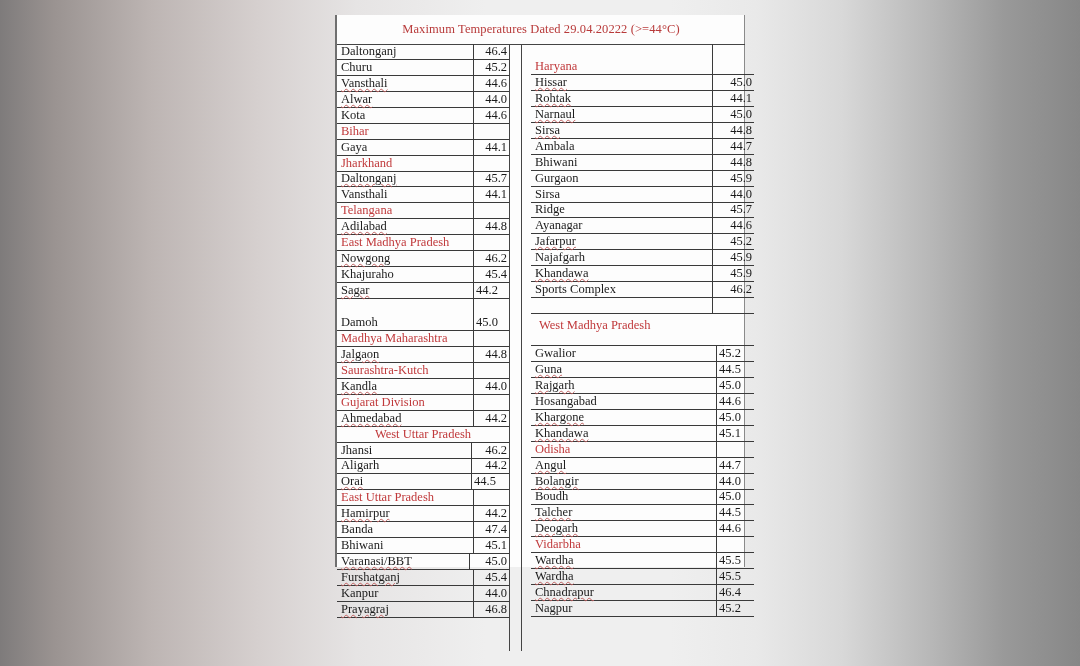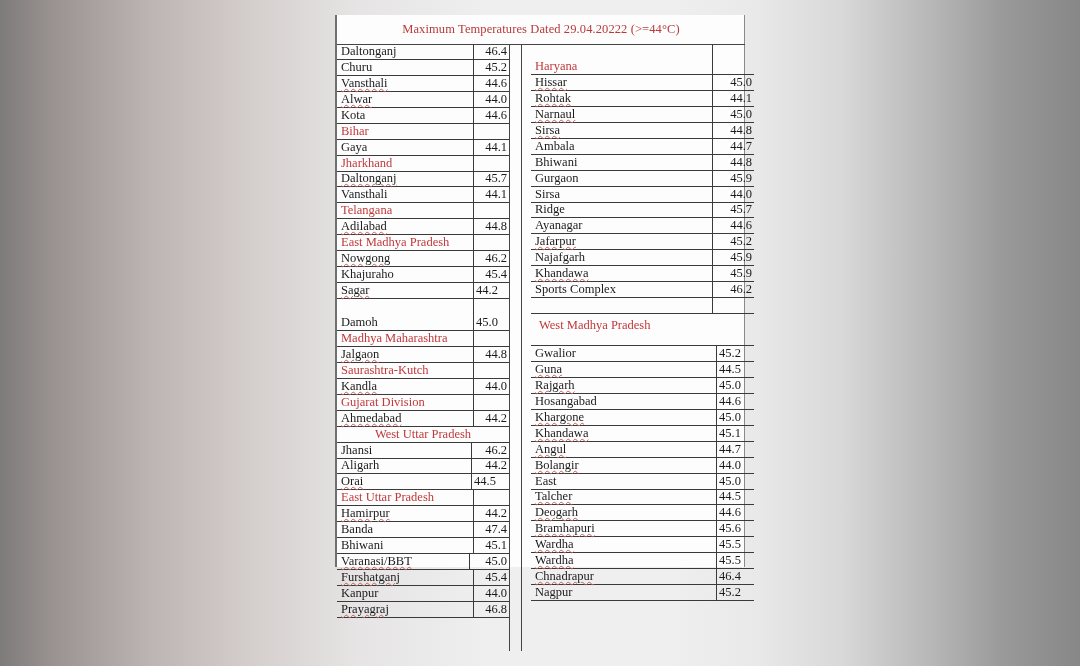--- a/index.html
+++ b/index.html
@@ -308,49 +308,52 @@
       <div class="row">
         <span class="vline" style="left: 185px;"></span>
         <span class="name ul">Khargone</span>
         <span class="val" style="right: auto; left: 188px; text-align: left;">45.0</span>
       </div>
       <div class="row">
         <span class="vline" style="left: 185px;"></span>
         <span class="name ul">Khandawa</span>
         <span class="val" style="right: auto; left: 188px; text-align: left;">45.1</span>
       </div>
+      <div class="row head">
+        <span class="vline" style="left: 185px;"></span>
+        <span class="name">Odisha</span>
+      </div>
       <div class="row">
         <span class="vline" style="left: 185px;"></span>
         <span class="name ul">Angul</span>
         <span class="val" style="right: auto; left: 188px; text-align: left;">44.7</span>
       </div>
       <div class="row">
         <span class="vline" style="left: 185px;"></span>
         <span class="name ul">Bolangir</span>
         <span class="val" style="right: auto; left: 188px; text-align: left;">44.0</span>
       </div>
       <div class="row">
         <span class="vline" style="left: 185px;"></span>
-        <span class="name">East</span>
+        <span class="name">Boudh</span>
         <span class="val" style="right: auto; left: 188px; text-align: left;">45.0</span>
       </div>
       <div class="row">
         <span class="vline" style="left: 185px;"></span>
         <span class="name ul">Talcher</span>
         <span class="val" style="right: auto; left: 188px; text-align: left;">44.5</span>
       </div>
       <div class="row">
         <span class="vline" style="left: 185px;"></span>
         <span class="name ul">Deogarh</span>
         <span class="val" style="right: auto; left: 188px; text-align: left;">44.6</span>
       </div>
-      <div class="row">
-        <span class="vline" style="left: 185px;"></span>
-        <span class="name ul">Bramhapuri</span>
-        <span class="val" style="right: auto; left: 188px; text-align: left;">45.6</span>
+      <div class="row head">
+        <span class="vline" style="left: 185px;"></span>
+        <span class="name">Vidarbha</span>
       </div>
       <div class="row">
         <span class="vline" style="left: 185px;"></span>
         <span class="name ul">Wardha</span>
         <span class="val" style="right: auto; left: 188px; text-align: left;">45.5</span>
       </div>
       <div class="row">
         <span class="vline" style="left: 185px;"></span>
         <span class="name ul">Wardha</span>
         <span class="val" style="right: auto; left: 188px; text-align: left;">45.5</span>

